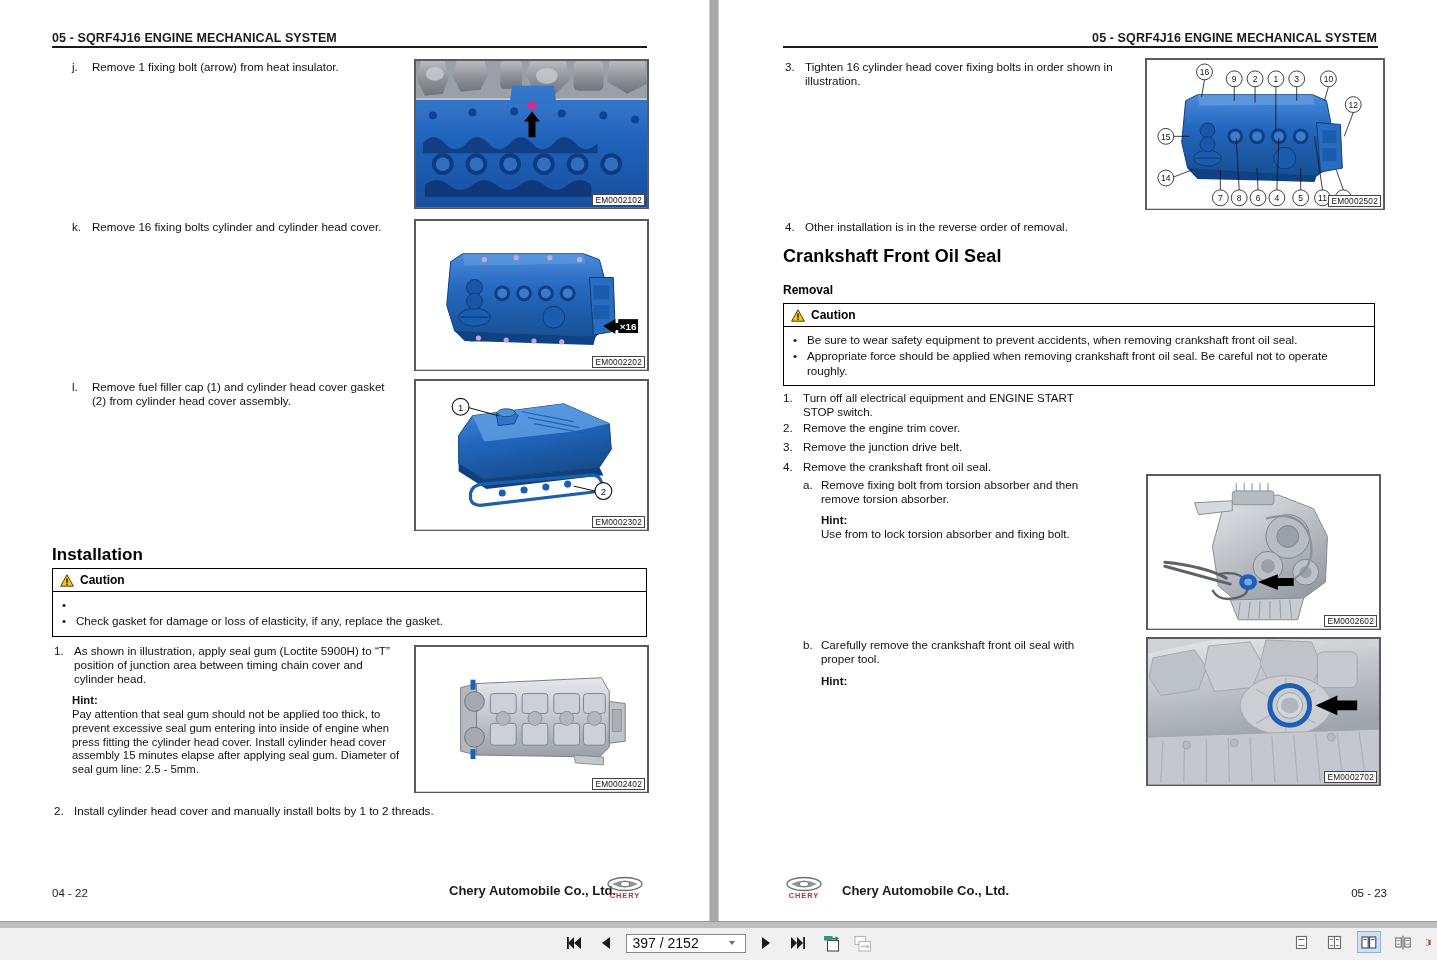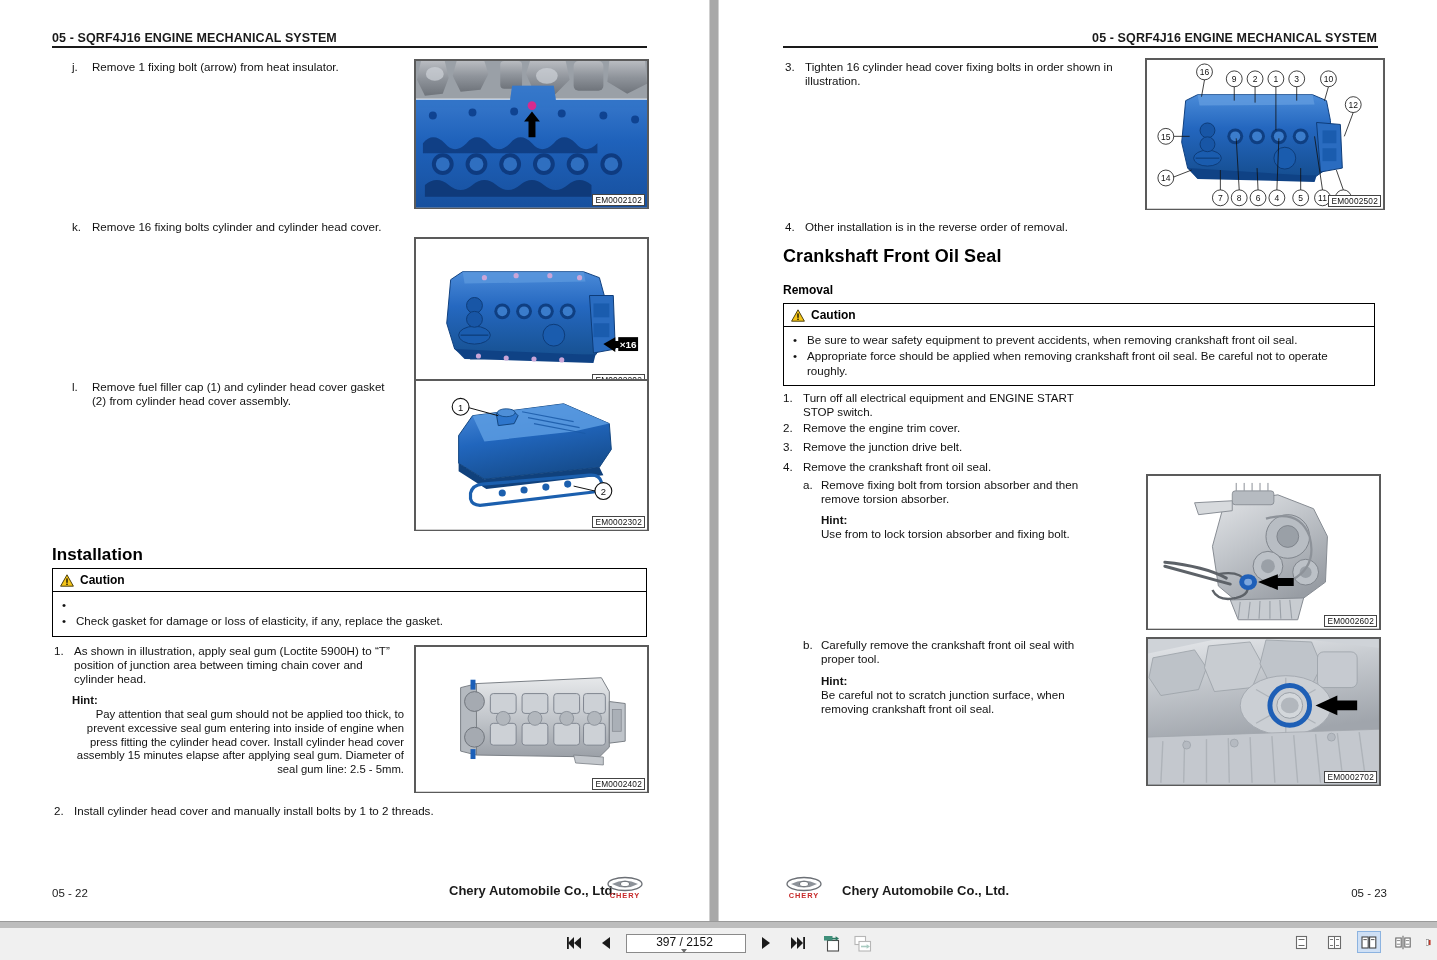--- a/index.html
+++ b/index.html
@@ -202,24 +202,23 @@
     background: transparent;
     border: none;
   }
   .pagebox {
     display: flex;
     align-items: center;
     width: 120px; height: 19px;
     border: 1px solid #8a8a8a;
     background: #fff;
     padding: 0 8px 0 6px;
-    font-size: 12px;
+    font-size: 14px;
     color: #111;
     position: relative;
-    flex-direction: column;
   }
   .pagebox .pgval { flex: 1 1 auto; }
   .pagebox .caret {
     width: 0; height: 0;
     border-left: 3.5px solid transparent;
     border-right: 3.5px solid transparent;
     border-top: 4px solid #6d6d6d;
     margin-right: 2px;
   }
   .tb-right {
@@ -328,21 +327,21 @@
             <rect x="0.5" y="0.5" width="234" height="149" fill="none" stroke="#5a5a5a" stroke-width="1"></rect>
           </svg>
           <span class="fig-code boxed">EM0002102</span>
         </div>
 
         <div class="num-item" style="left:72px; top:220px; width:325px;">
           <span class="marker">k.</span>
           <span class="body">Remove 16 fixing bolts cylinder and cylinder head cover.</span>
         </div>
 
-        <div class="figure" style="left:414px; top:237px; width:235px; height:152px;">
+        <div class="figure" style="left:414px; top:219px; width:235px; height:152px;">
           <svg class="fig-canvas" viewBox="0 0 235 152" preserveAspectRatio="none">
             <defs>
               <linearGradient id="gblu2" x1="0" y1="0" x2="0" y2="1">
                 <stop offset="0%" stop-color="#4a8ad8"></stop>
                   <stop offset="40%" stop-color="#2568c0"></stop>
                   <stop offset="100%" stop-color="#16508f"></stop>
               </linearGradient>
             </defs>
             <rect x="0" y="0" width="235" height="152" fill="#ffffff"></rect>
 
@@ -467,21 +466,21 @@
               <span>Check gasket for damage or loss of elasticity, if any, replace the gasket.</span>
             </div>
           </div>
         </div>
 
         <div class="num-item small" style="left:54px; top:644px; width:350px;">
           <span class="marker">1.</span>
           <span class="body">As shown in illustration, apply seal gum (Loctite 5900H) to “T”  position of junction area between timing chain cover and cylinder head.</span>
         </div>
         <div class="txt small bold" style="left:72px; top:694px;">Hint:</div>
-        <div class="txt small" style="left:72px; top:708px; width:332px;text-align:right;">Pay attention that seal gum should not be applied too thick, to prevent excessive seal gum entering into inside of engine when press fitting the cylinder head cover. Install cylinder head cover assembly 15 minutes elapse after applying seal gum. Diameter of seal gum line: 2.5 - 5mm.</div>
+        <div class="txt small" style="left:72px; top:708px; width:332px;">Pay attention that seal gum should not be applied too thick, to prevent excessive seal gum entering into inside of engine when press fitting the cylinder head cover. Install cylinder head cover assembly 15 minutes elapse after applying seal gum. Diameter of seal gum line: 2.5 - 5mm.</div>
 
         <div class="figure" style="left:414px; top:645px; width:235px; height:148px;">
           <svg class="fig-canvas" viewBox="0 0 235 148" preserveAspectRatio="none">
             <defs>
               <linearGradient id="ggr1" x1="0" y1="0" x2="0" y2="1">
                 <stop offset="0%" stop-color="#e6e8ea"></stop>
                   <stop offset="50%" stop-color="#c3c7cc"></stop>
                   <stop offset="100%" stop-color="#9ba0a7"></stop>
               </linearGradient>
             </defs>
@@ -520,21 +519,21 @@
             <rect x="0.5" y="0.5" width="234" height="147" fill="none" stroke="#5a5a5a" stroke-width="1"></rect>
           </svg>
           <span class="fig-code boxed">EM0002402</span>
         </div>
 
         <div class="num-item small" style="left:54px; top:804px; width:480px;">
           <span class="marker">2.</span>
           <span class="body">Install cylinder head cover and manually install bolts by 1 to 2 threads.</span>
         </div>
 
-        <div class="pg-footer-num" style="left:52px; top:887px;">05 - 22</div>
+        <div class="pg-footer-num" style="left:52px; top:887px;">04 - 22</div>
         <div class="pg-footer-co" style="left:449px; top:883px;">Chery Automobile Co., Ltd.</div>
         <div class="chery-logo" style="left:606px; top:875px;">
           <svg viewBox="0 0 38 26" width="38" height="26">
             <ellipse cx="19" cy="9" rx="17" ry="6.5" fill="none" stroke="#6b6f75" stroke-width="1.3"></ellipse>
             <path d="M6 9 q13 -7 26 0 q-13 7 -26 0 Z" fill="#8d9299"></path>
             <ellipse cx="19" cy="9" rx="4.5" ry="2.6" fill="#fff" stroke="#6b6f75" stroke-width="0.9"></ellipse>
             <text x="19" y="23" font-family="Liberation Sans, sans-serif" font-size="7.4" font-weight="700" fill="#c62828" text-anchor="middle" letter-spacing="1">CHERY</text>
           </svg>
         </div>
 
@@ -767,21 +766,20 @@
             <rect x="0.5" y="0.5" width="234" height="155" fill="none" stroke="#5a5a5a" stroke-width="1"></rect>
           </svg>
           <span class="fig-code boxed">EM0002602</span>
         </div>
 
         <div class="num-item" style="left:84px; top:638px; width:305px;">
           <span class="marker narrow">b.</span>
           <span class="body">Carefully remove the crankshaft front oil seal with proper tool.</span>
         </div>
         <div class="txt bold" style="left:102px; top:674px;">Hint:</div>
-        <div class="txt" style="left:102px; top:688px; width:290px;">Be careful not to scratch junction surface, when removing crankshaft front oil seal.</div>
 
         <div class="figure" style="left:427px; top:637px; width:235px; height:149px;">
           <svg class="fig-canvas" viewBox="0 0 235 149" preserveAspectRatio="none">
             <defs>
               <linearGradient id="ggr3" x1="0" y1="0" x2="0.3" y2="1">
                 <stop offset="0%" stop-color="#e7e9ec"></stop>
                   <stop offset="40%" stop-color="#c7cbd0"></stop>
                   <stop offset="100%" stop-color="#a0a5ac"></stop>
               </linearGradient>
             </defs>

